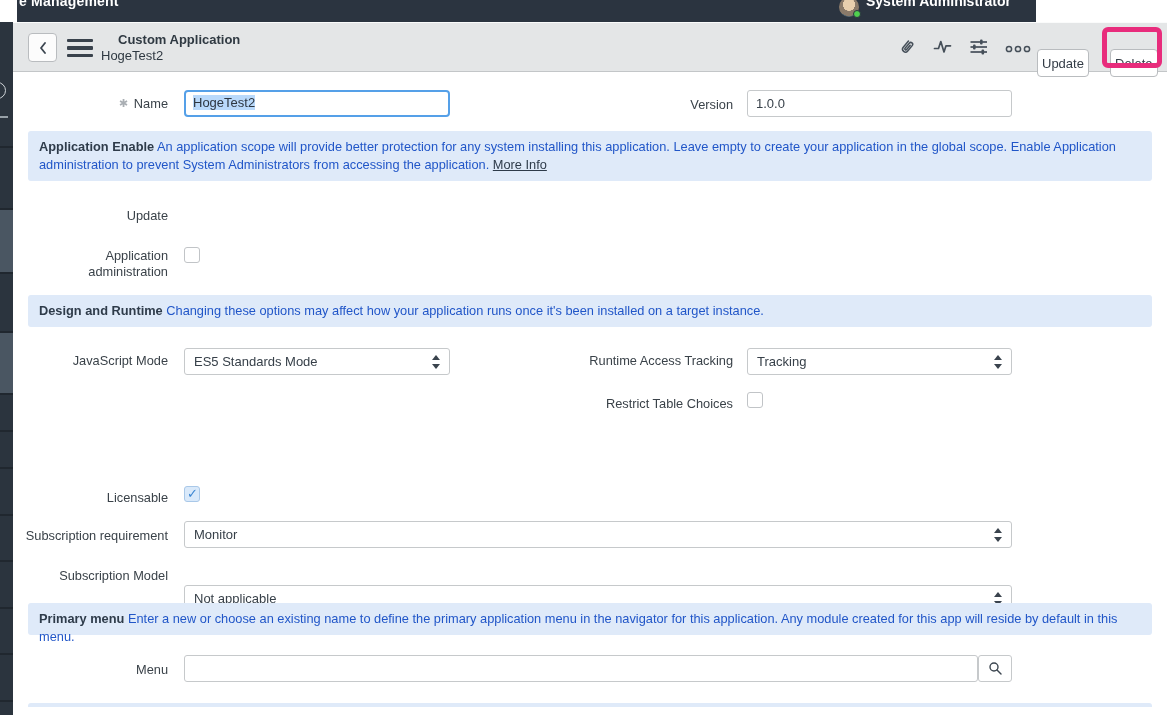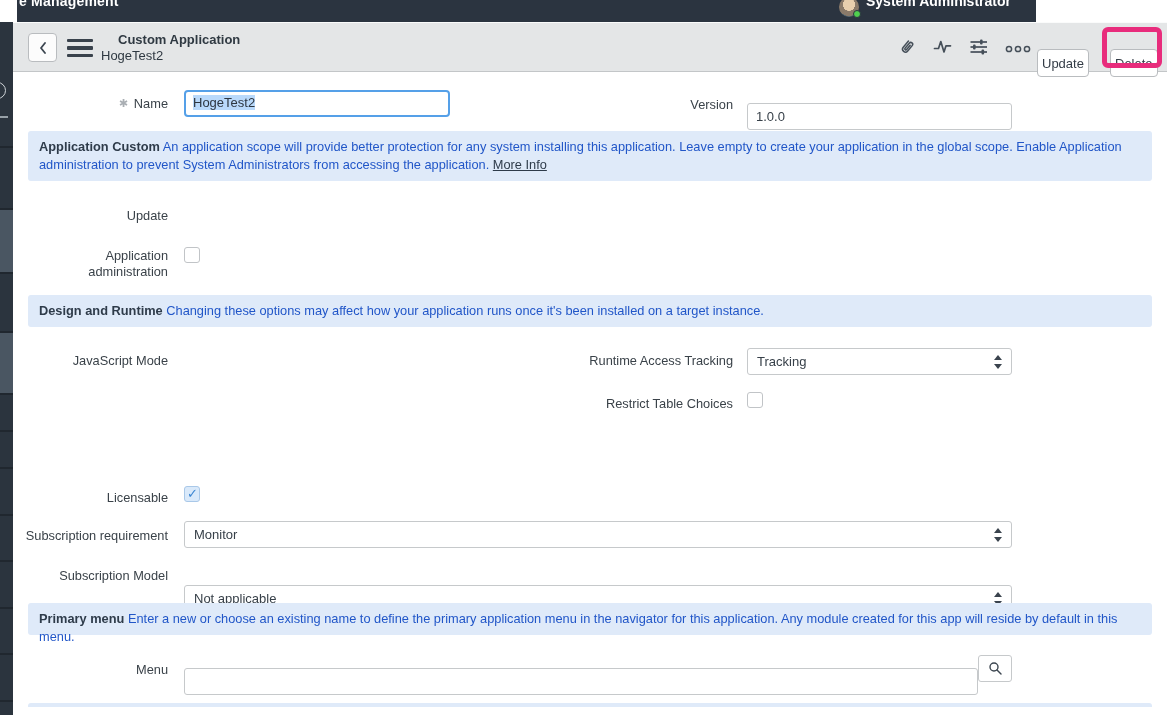--- a/index.html
+++ b/index.html
@@ -39,21 +39,21 @@
   .hicon { position:absolute; top:14px; width:20px; height:20px; cursor:pointer; }
   .btn { position:absolute; top:26px; height:28px; padding:0 4px; background:#fff; border:1px solid #b9bcbf;
          border-radius:4px; font-size:13px; color:#333c46; font-family:inherit; cursor:pointer; }
   .pink-ring { position:absolute; left:1089px; top:4px; width:60px; height:41px; border:5px solid #e82c7c; border-radius:6px; pointer-events:none; }
 
   
   .formbody { position:absolute; left:13px; top:72px; width:1154px; height:635px; background:#fff; overflow:hidden; z-index:2; }
   .flabel { position:absolute; text-align:right; font-size:12.8px; color:#3a4249; line-height:16px; }
   .mand::before { content:"✱"; color:#a9aeb3; font-size:11px; margin-right:6px; position:relative; top:-1px; }
   .tinput { position:absolute; height:27px; background:#fff; border:1px solid #c6c9cb; border-radius:3px;
-            font-size:13px; color:#374049; padding:0 8px; font-family:inherit;margin-top:13px; }
+            font-size:13px; color:#374049; padding:0 8px; font-family:inherit; }
   .faux-input { position:absolute; height:27px; background:#fff; border:2px solid #55a0e8; border-radius:4px;
                 font-size:13px; color:#2d3640; padding:3px 7px; }
   .faux-input .sel { background:#b9d9fb; }
   .ro-input { position:absolute; height:27px; background:#e9eaea; border:1px solid #cfd2d4; border-radius:3px;
               font-size:12.8px; color:#4a535b; padding:5px 9px; }
   .infobox { position:absolute; left:15px; width:1124px; background:#dfeaf9; border-radius:3px;
              font-size:12.8px; line-height:18px; padding:7px 11px; color:#2e3b4a; }
   .infobox b { font-weight:700; color:#2e3b4a; }
   .infobox .blue { color:#2156c8; }
   .infobox .morelink { color:#2e3b4a; text-decoration:underline; cursor:pointer; }
@@ -167,36 +167,39 @@
 <div class="formbody">
 
   <div class="flabel mand" style="left:27px; top:24px; width:128px;">Name</div>
   <div class="faux-input" style="left:171px; top:18px; width:266px;">
     <span class="sel">HogeTest2</span>
   </div>
   <div class="flabel" style="left:590px; top:25px; width:130px;">Version</div>
   <input class="tinput" style="left: 734px; top: 18px; width: 265px;" value="1.0.0">
 
   <div class="infobox" style="top:59px; min-height:48px;">
-    <b>Application Custom</b>
+    <b>Application Enable</b>
     <span class="blue">An application scope will provide better protection for any system installing this application. Leave empty to create your application in the global scope. Enable Application administration to prevent System Administrators from accessing the application.</span>
     <span class="morelink">More Info</span>
   </div>
 
   <div class="flabel" style="left:27px; top:136px; width:128px;">Update</div>
 
   <div class="flabel" style="left:27px; top:176px; width:128px;">Application administration</div>
   <div class="cb" style="left:171px; top:175px;"></div>
 
   <div class="infobox" style="top:223px; height:32px;">
     <b>Design and Runtime</b>
     <span class="blue">Changing these options may affect how your application runs once it's been installed on a target instance.</span>
   </div>
 
   <div class="flabel" style="left:27px; top:281px; width:128px;">JavaScript Mode</div>
+  <div class="selectbox" style="left:171px; top:276px; width:266px;">
+    <span>ES5 Standards Mode</span><span class="ud"></span>
+  </div>
   <div class="flabel" style="left:550px; top:281px; width:170px;">Runtime Access Tracking</div>
   <div class="selectbox" style="left:734px; top:276px; width:265px;">
     <span>Tracking</span><span class="ud"></span>
   </div>
 
   <div class="flabel" style="left:550px; top:324px; width:170px;">Restrict Table Choices</div>
   <div class="cb" style="left:734px; top:320px;"></div>
 
 
   <div class="flabel" style="left:27px; top:418px; width:128px;">Licensable</div>

